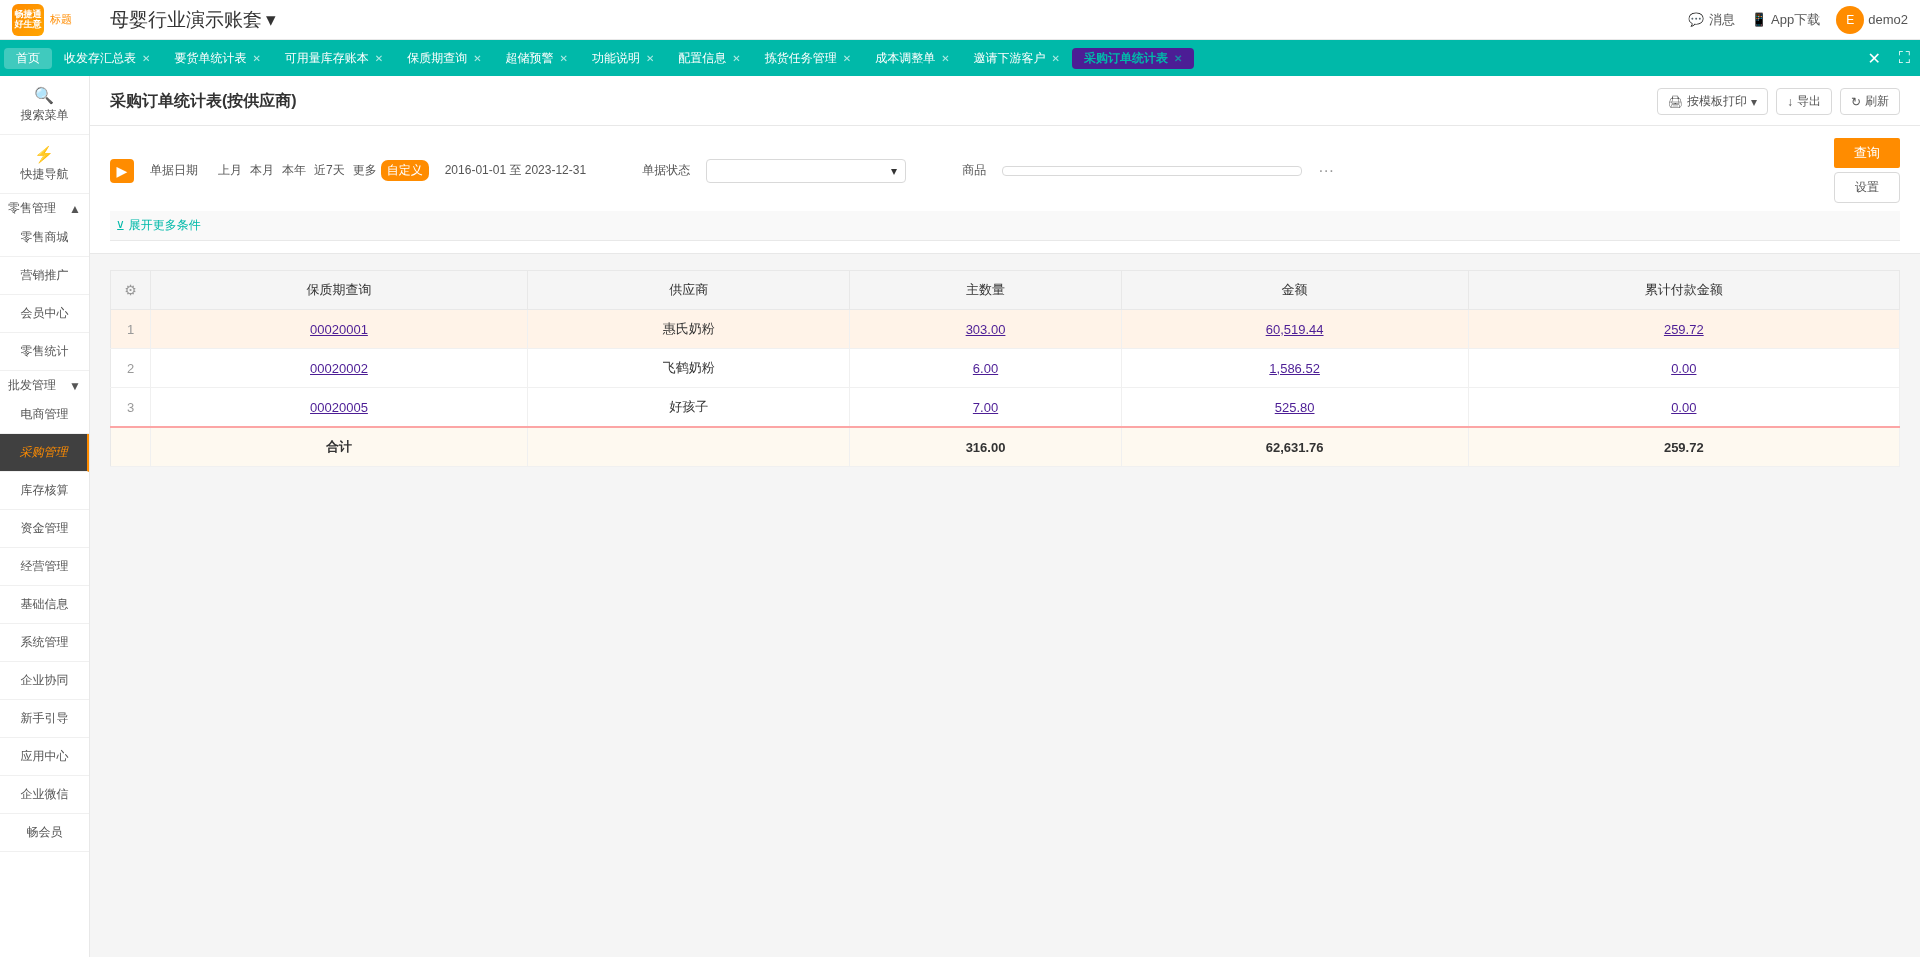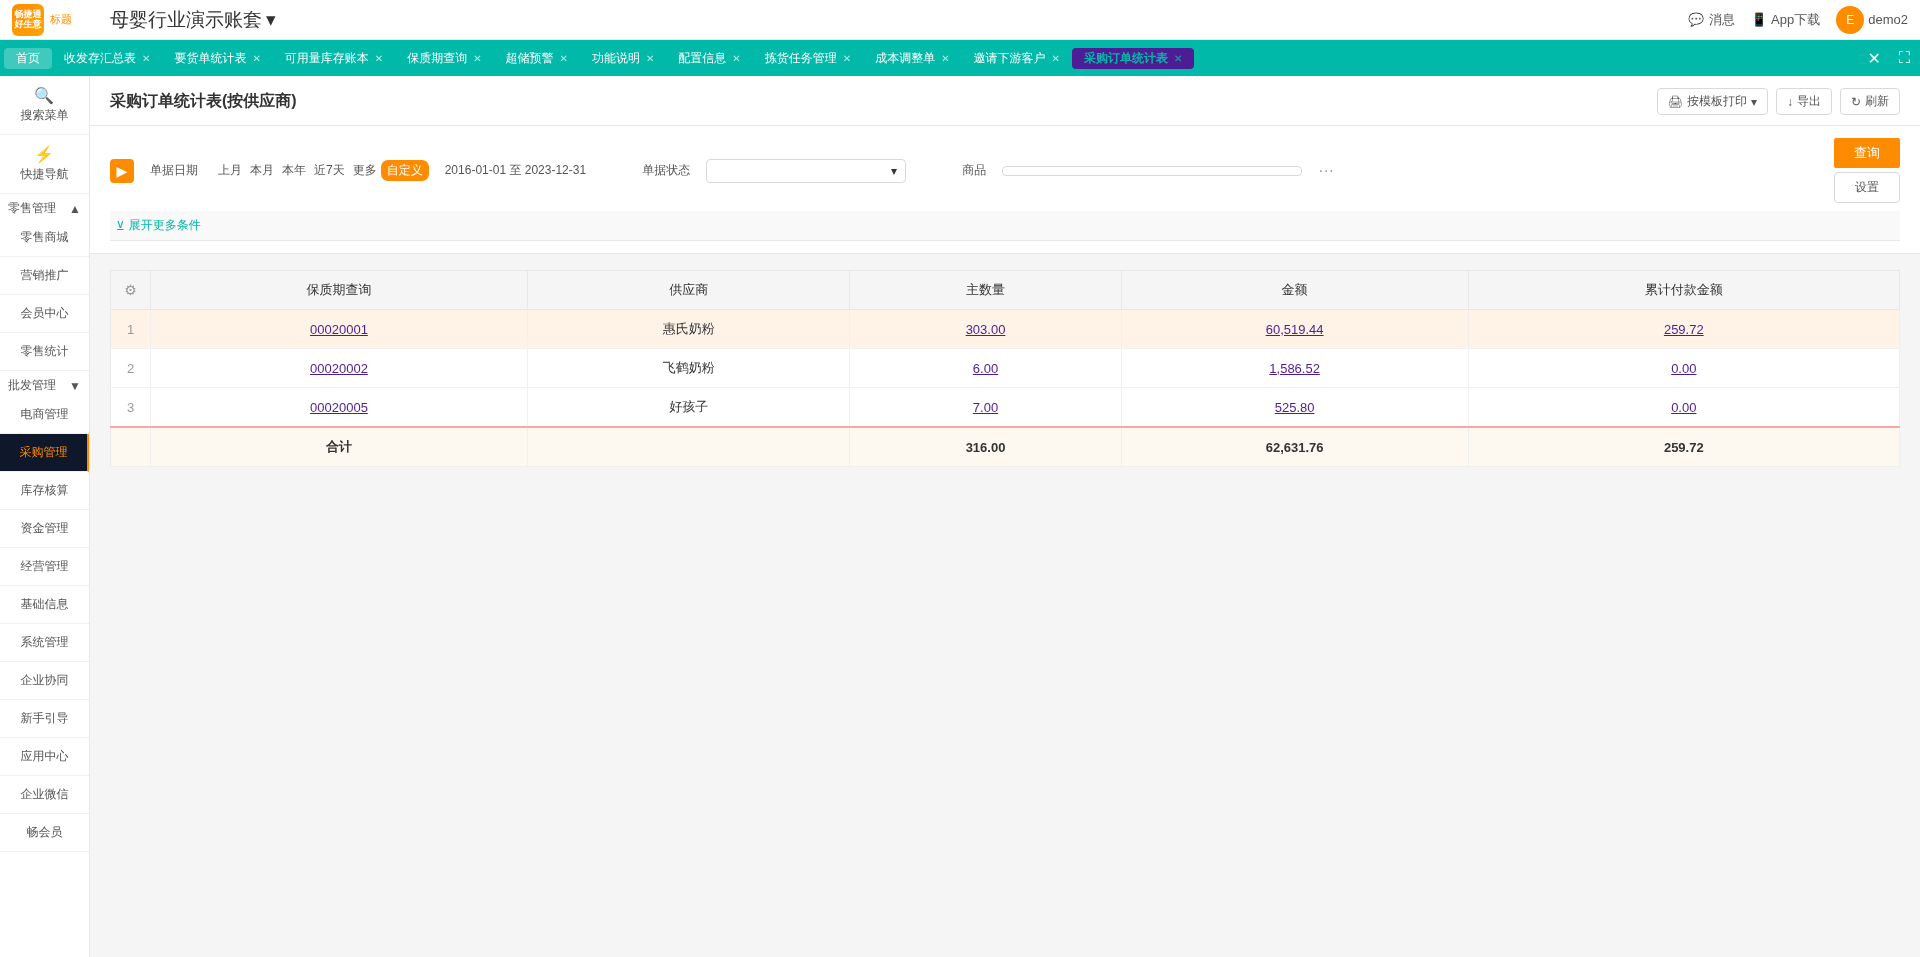--- a/index.html
+++ b/index.html
@@ -22,21 +22,21 @@
     .nav-tab .close-x { font-size: 10px; opacity: 0.7; margin-left: 2px; }
     .nav-right { margin-left: auto; display: flex; align-items: center; gap: 6px; }
     .nav-icon-btn { color: #fff; cursor: pointer; font-size: 16px; padding: 2px 6px; }
 
     
     .main-layout { display: flex; height: calc(957px - 40px - 36px); }
 
     
     .sidebar { width: 90px; background: #fff; border-right: 1px solid #e8e8e8; display: flex; flex-direction: column; overflow-y: auto; }
     .sidebar-item { padding: 10px 4px; text-align: center; cursor: pointer; font-size: 12px; color: #555; border-bottom: 1px solid #f0f0f0; }
-    .sidebar-item.active { color: #ff8c00; background: #0f172a; border-right: 2px solid #ff8c00; }
+    .sidebar-item.active { color: #ff8c00; background: #404040; border-right: 2px solid #ff8c00; font-style: italic; }
     .sidebar-item .s-icon { font-size: 16px; margin-bottom: 2px; }
     .sidebar-section { padding: 6px 8px 2px; display: flex; align-items: center; justify-content: space-between; font-size: 12px; color: #555; cursor: pointer; }
 
     
     .content-area { flex: 1; overflow: auto; background: #f5f5f5; }
 
     
     .page-header { background: #fff; padding: 12px 20px 0; border-bottom: 1px solid #e8e8e8; }
     .page-title-row { display: flex; align-items: center; justify-content: space-between; margin-bottom: 10px; }
     .page-title { font-size: 16px; font-weight: bold; color: #333; }

